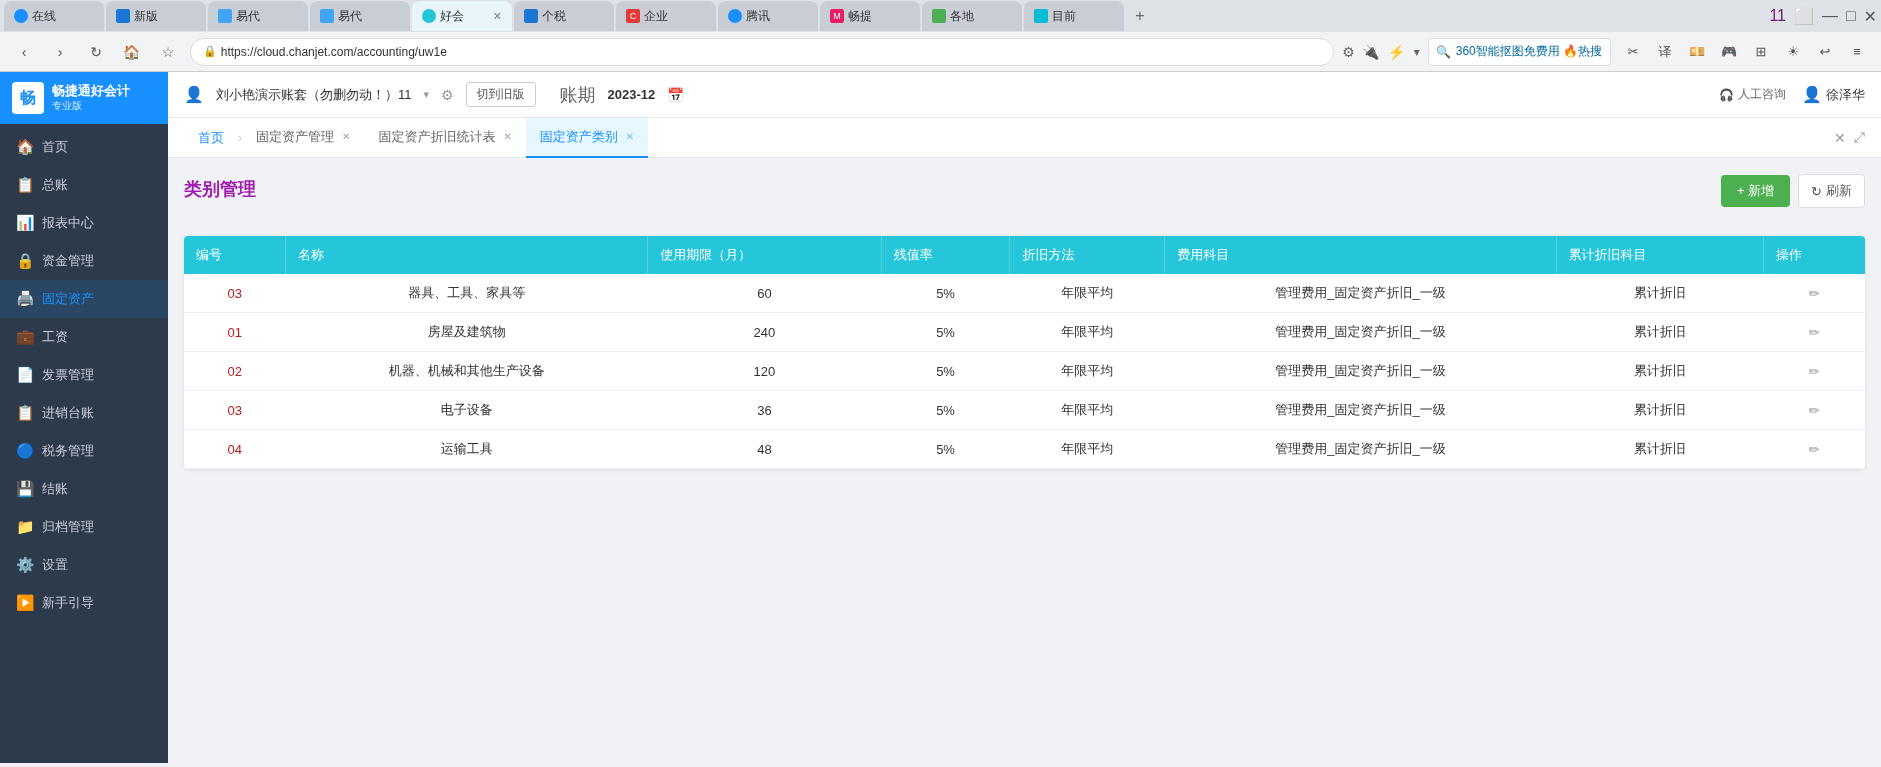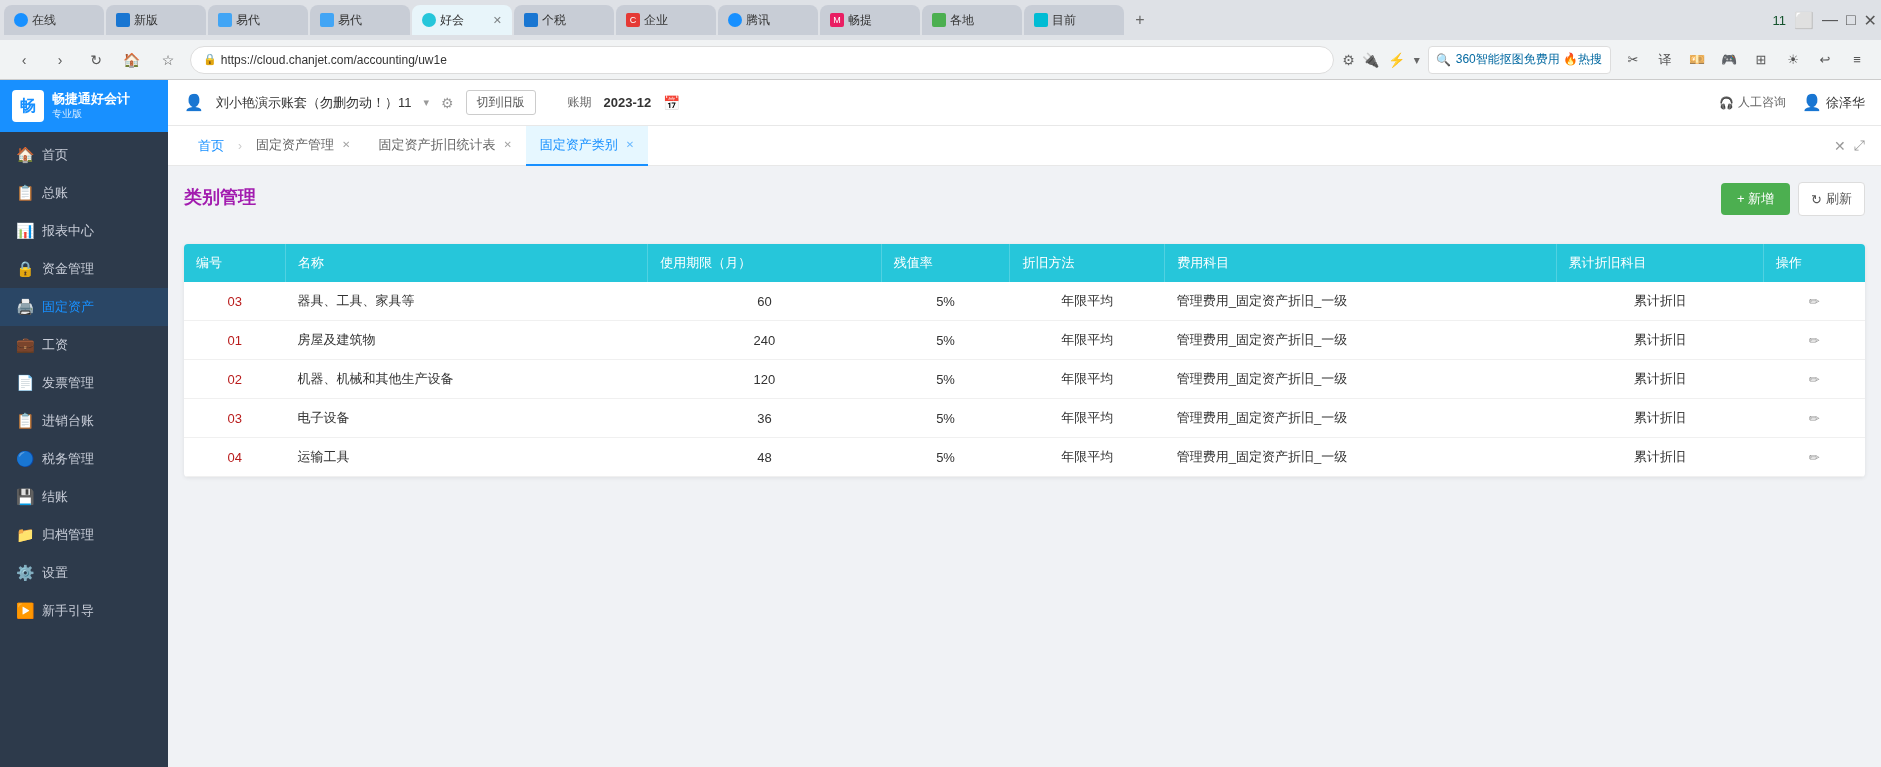--- a/index.html
+++ b/index.html
@@ -1,20 +1,20 @@
 <!DOCTYPE html>
 <html><head>
   <meta charset="utf-8">
   <style>
     * { box-sizing: border-box; margin: 0; padding: 0; }
     body { font-family: 'Microsoft YaHei', Arial, sans-serif; font-size: 13px; background: #f0f2f5; overflow: hidden; }
 
     
     .browser-chrome { background: #dee1e6; width: 1881px; }
-    .tab-bar { display: flex; align-items: center; background: #dee1e6; height: 40px; padding: 0 4px; gap: 2px; }
+    .tab-bar { display: flex; align-items: center; background: #dee1e6; height: 32px; padding: 0 4px; gap: 2px; }
     .browser-tab { display: flex; align-items: center; height: 30px; padding: 0 10px; border-radius: 8px 8px 0 0; font-size: 12px; color: #333; background: #c8cdd6; gap: 4px; min-width: 100px; cursor: pointer; }
     .browser-tab .tab-close { margin-left: auto; opacity: 0.6; cursor: pointer; font-size: 11px; }
     .tab-add { width: 28px; height: 28px; display: flex; align-items: center; justify-content: center; cursor: pointer; font-size: 16px; color: #666; }
 
     .address-bar { display: flex; align-items: center; background: #f1f3f4; height: 40px; padding: 0 10px; gap: 8px; border-bottom: 1px solid #ccc; }
     .nav-btn { width: 28px; height: 28px; display: flex; align-items: center; justify-content: center; border-radius: 50%; cursor: pointer; font-size: 14px; color: #555; }
     .url-bar { flex: 1; background: #fff; border-radius: 20px; height: 28px; display: flex; align-items: center; padding: 0 12px; font-size: 12px; color: #333; border: 1px solid #ddd; }
     .url-bar .lock { color: #4caf50; margin-right: 4px; font-size: 11px; }
     .search-bar { display: flex; align-items: center; background: #fff; border-radius: 4px; height: 28px; padding: 0 8px; font-size: 12px; color: #333; border: 1px solid #ddd; min-width: 160px; gap: 4px; }
     .toolbar-icons { display: flex; align-items: center; gap: 4px; }
@@ -29,21 +29,21 @@
     .sidebar-logo-text { color: #fff; font-size: 13px; font-weight: bold; line-height: 1.2; }
     .sidebar-logo-sub { color: rgba(255,255,255,0.8); font-size: 10px; }
     .sidebar-nav { flex: 1; overflow-y: auto; padding: 4px 0; }
     .sidebar-item { display: flex; align-items: center; gap: 8px; padding: 10px 16px; color: #c8cdd8; cursor: pointer; font-size: 13px; transition: background 0.2s; }
     .sidebar-item.active { background: rgba(24,144,255,0.15); color: #1890ff; }
     .sidebar-item .item-icon { font-size: 15px; width: 18px; text-align: center; }
 
     
     .app-header { height: 46px; background: #fff; border-bottom: 1px solid #e8e8e8; display: flex; align-items: center; padding: 0 16px; gap: 12px; }
     .company-name { font-size: 13px; color: #333; }
-    .period-label { font-size: 12px; color: #666; margin-left: 20px; }
+    .period-label { font-size: 18px; color: #666; margin-left: 12px; }
     .period-value { font-size: 13px; color: #333; font-weight: bold; }
     .switch-btn { border: 1px solid #ccc; border-radius: 3px; padding: 3px 10px; font-size: 12px; cursor: pointer; color: #555; background: #fff; }
     .header-right { margin-left: auto; display: flex; align-items: center; gap: 16px; }
     .service-btn { color: #666; font-size: 12px; display: flex; align-items: center; gap: 4px; cursor: pointer; }
     .username { color: #333; font-size: 13px; cursor: pointer; }
 
     
     .page-tabs { display: flex; align-items: center; background: #fff; border-bottom: 1px solid #e8e8e8; padding: 0 16px; height: 40px; gap: 0; }
     .page-tab { display: flex; align-items: center; gap: 6px; padding: 0 14px; height: 40px; font-size: 13px; color: #666; cursor: pointer; border-bottom: 2px solid transparent; }
     .page-tab.active { color: #1890ff; border-bottom: 2px solid #1890ff; background: #e6f7ff; }
@@ -60,21 +60,21 @@
     .btn-add { background: #4caf50; color: #fff; border: none; border-radius: 4px; padding: 7px 16px; font-size: 13px; cursor: pointer; display: flex; align-items: center; gap: 4px; }
     .btn-refresh { background: #fff; color: #555; border: 1px solid #ddd; border-radius: 4px; padding: 7px 12px; font-size: 13px; cursor: pointer; display: flex; align-items: center; gap: 4px; }
 
     
     .data-table { width: 100%; border-collapse: collapse; background: #fff; border-radius: 4px; overflow: hidden; box-shadow: 0 1px 4px rgba(0,0,0,0.08); }
     .data-table thead tr { background: #26c6da; }
     .data-table thead th { color: #fff; font-weight: normal; padding: 10px 12px; text-align: left; font-size: 13px; border-right: 1px solid rgba(255,255,255,0.2); }
     .data-table thead th:last-child { border-right: none; }
     .data-table tbody tr { border-bottom: 1px solid #f0f0f0; }
     .data-table tbody td { padding: 10px 12px; color: #333; font-size: 13px; text-align: center; }
-    .data-table tbody td.left { text-align: left; }
+    .data-table tbody td.left { text-align: center; }
     .data-table tbody td.link { color: #b91c1c; cursor: pointer; }
     .edit-icon { color: #999; cursor: pointer; font-size: 13px; }
   </style>
 </head>
 <body>
 
 <div class="browser-chrome">
   <div class="tab-bar">
 
     <div class="browser-tab">
@@ -117,21 +117,21 @@
     <div class="browser-tab">
       <span style="display:inline-block;width:14px;height:14px;background:#4caf50;border-radius:2px;"></span>
       <span>各地</span>
     </div>
     <div class="browser-tab">
       <span style="display:inline-block;width:14px;height:14px;background:#00bcd4;border-radius:2px;"></span>
       <span>目前</span>
     </div>
     <div class="tab-add">+</div>
     <div style="margin-left:auto;display:flex;align-items:center;gap:8px;">
-      <span style="font-size:13px;color:#14532d;">11</span>
+      <span style="font-size:16px;color:#701a75;">11</span>
       <span style="font-size:16px;color:#555;cursor:pointer;">⬜</span>
       <span style="font-size:16px;color:#555;cursor:pointer;">—</span>
       <span style="font-size:16px;color:#555;cursor:pointer;">□</span>
       <span style="font-size:16px;color:#555;cursor:pointer;">✕</span>
     </div>
   </div>
 
   <div class="address-bar">
     <div class="nav-btn">‹</div>
     <div class="nav-btn">›</div>

